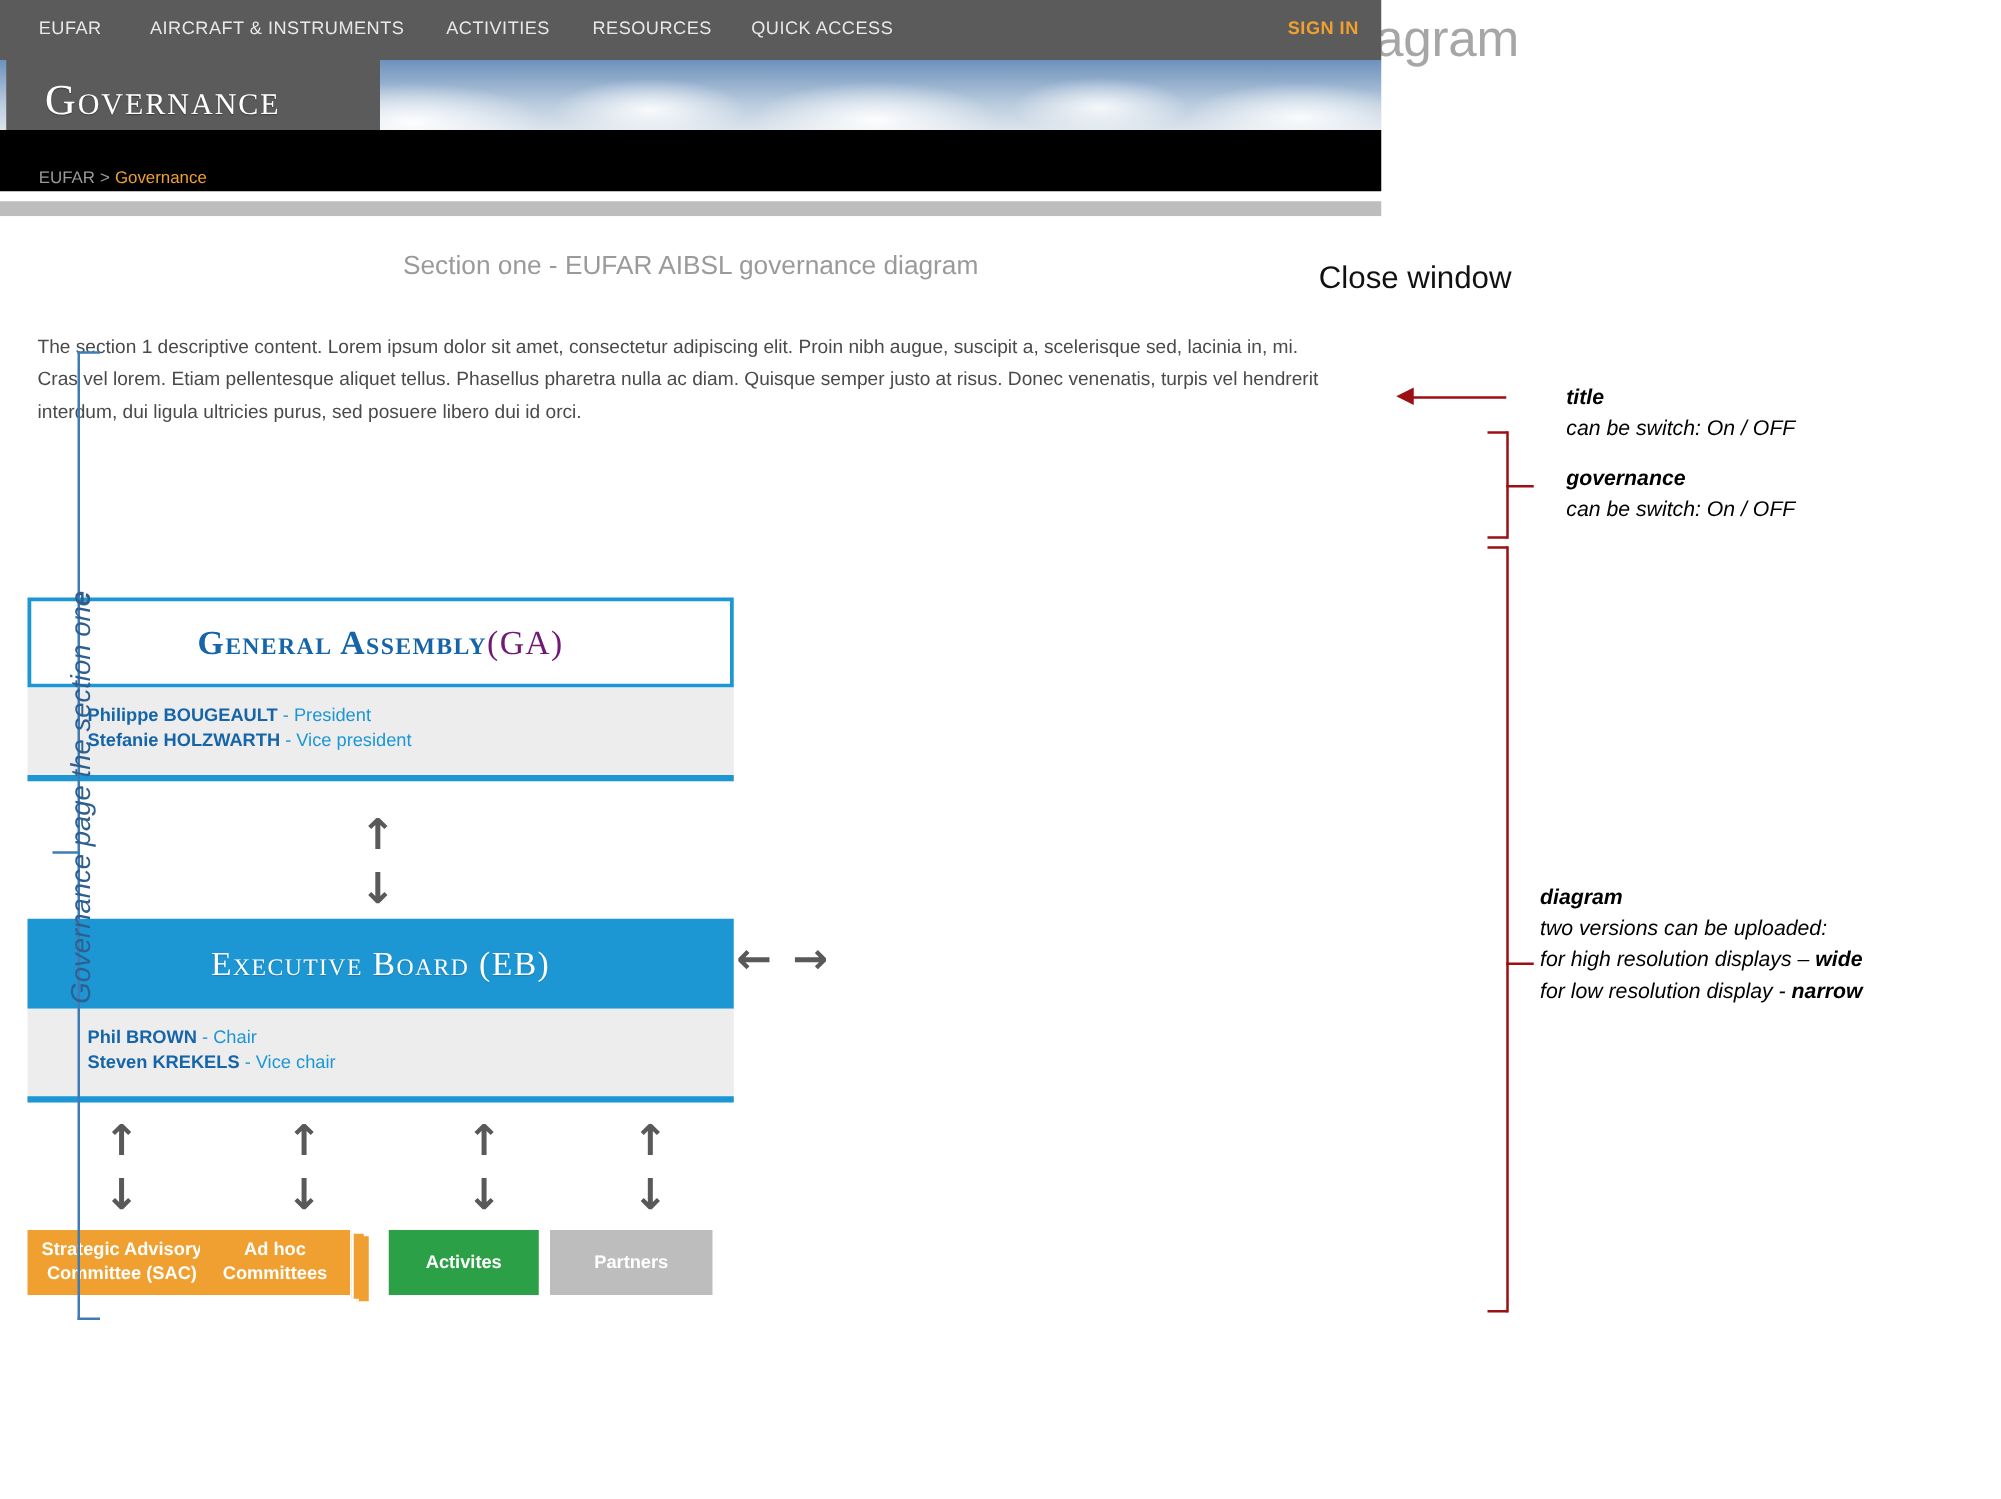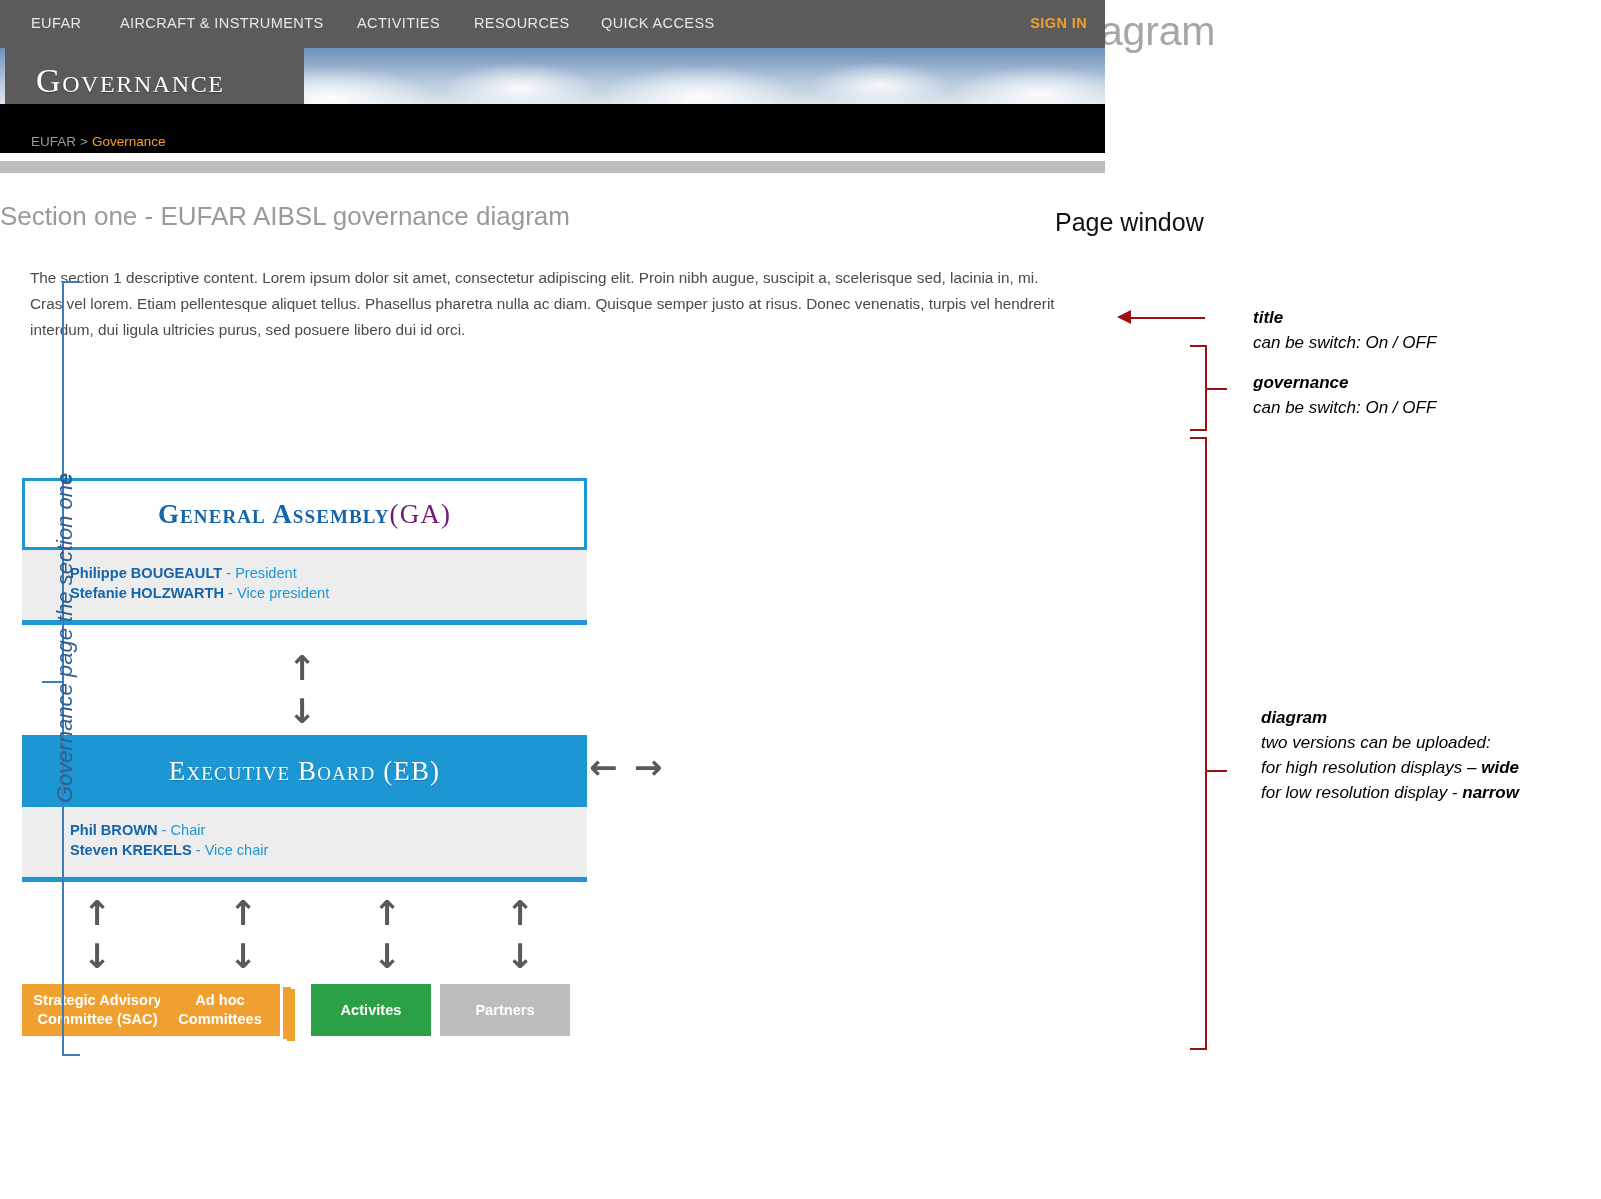--- a/index.html
+++ b/index.html
@@ -86,22 +86,22 @@
     background:#bdbdbd;
   }
 
   
   #content{
     position:absolute;left:0;top:173px;width:1105px;height:772px;
     background:#ffffff;
   }
   #section-title{
     position:absolute;left:0;top:28px;width:1105px;
-    text-align:left;
-    font-size:26px;color:#9a9a9a;font-weight:400;
+    text-align:center;
+    font-size:21px;color:#9a9a9a;font-weight:400;
   }
   #section-desc{
     position:absolute;left:30px;top:92px;width:1035px;
     font-size:15.3px;color:#4a4a4a;line-height:26px;
   }
 
   
   #diagram{position:absolute;left:0;top:0;width:1105px;height:772px;}
 
   .org-box{position:absolute;}
@@ -246,21 +246,21 @@
       <div class="stack-sh" style="left:281px;top:814px;width:8px;height:52px;"></div>
       <div class="leaf orange" style="left:160px;top:811px;width:120px;height:52px;">Ad hoc Committees</div>
 
       <div class="leaf green" style="left:311px;top:811px;width:120px;height:52px;">Activites</div>
 
       <div class="leaf gray" style="left:440px;top:811px;width:130px;height:52px;">Partners</div>
     </div>
   </div>
 </div>
 
-<div id="close-window">Page window</div>
+<div id="close-window">Close window</div>
 
 <div class="redline" style="left:1130px;top:317px;width:75px;height:2px;"></div>
 <div class="abs" style="left:1117px;top:310px;width:0;height:0;border-top:7px solid transparent;border-bottom:7px solid transparent;border-right:14px solid #9c0f13;"></div>
 
 <div class="redline" style="left:1205px;top:345px;width:2px;height:86px;"></div>
 <div class="redline" style="left:1190px;top:345px;width:16px;height:2px;"></div>
 <div class="redline" style="left:1190px;top:429px;width:16px;height:2px;"></div>
 <div class="redline" style="left:1205px;top:388px;width:22px;height:2px;"></div>
 
 <div class="redline" style="left:1205px;top:437px;width:2px;height:613px;"></div>
@@ -271,21 +271,21 @@
 <div class="anno" style="left:1253px;top:305px;">
   <div><b>title</b></div>
   <div>can be switch: On / OFF</div>
 </div>
 
 <div class="anno" style="left:1253px;top:370px;">
   <div><b>governance</b></div>
   <div>can be switch: On / OFF</div>
 </div>
 
-<div class="anno" style="left:1232px;top:705px;margin-left:29px;">
+<div class="anno" style="left:1232px;top:705px;">
   <div><b>diagram</b></div>
   <div>two versions can be uploaded:</div>
   <div><span>for high resolution displays – </span><b>wide</b></div>
   <div><span>for low resolution display - </span><b>narrow</b></div>
 </div>
 
 <div class="blueline" style="left:62px;top:281px;width:2px;height:775px;"></div>
 <div class="blueline" style="left:62px;top:281px;width:18px;height:2px;"></div>
 <div class="blueline" style="left:62px;top:1054px;width:18px;height:2px;"></div>
 <div class="blueline" style="left:42px;top:681px;width:22px;height:2px;"></div>

